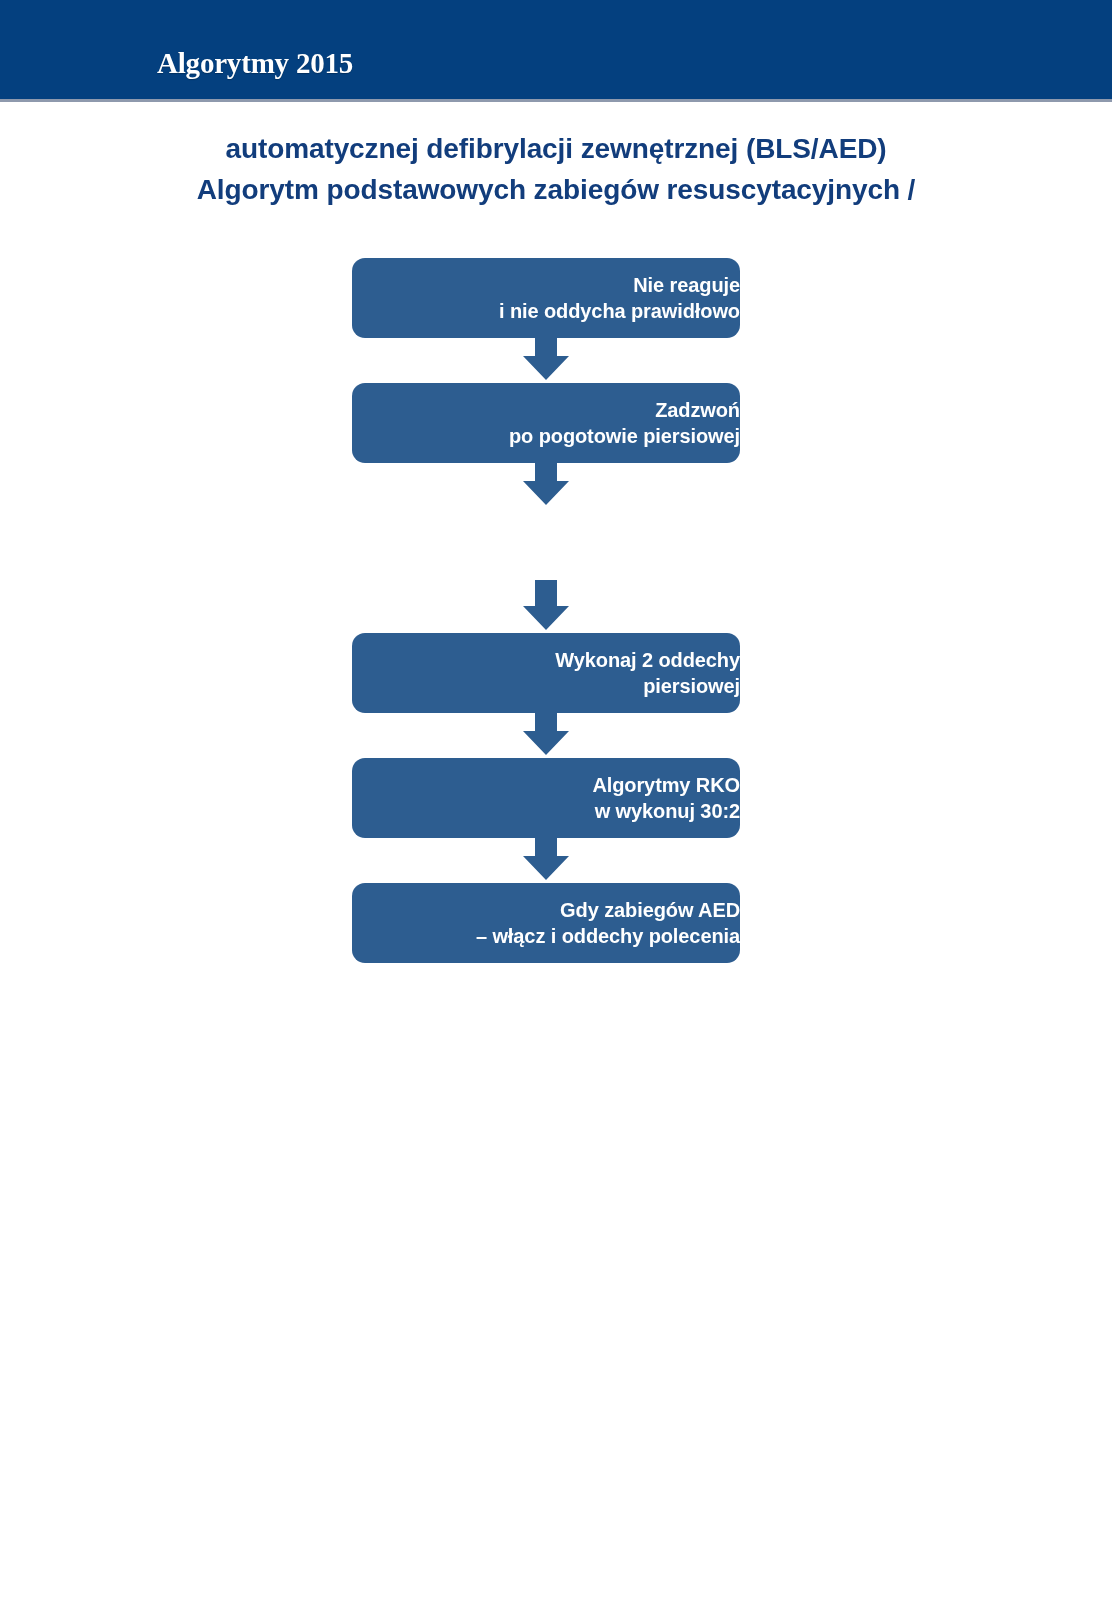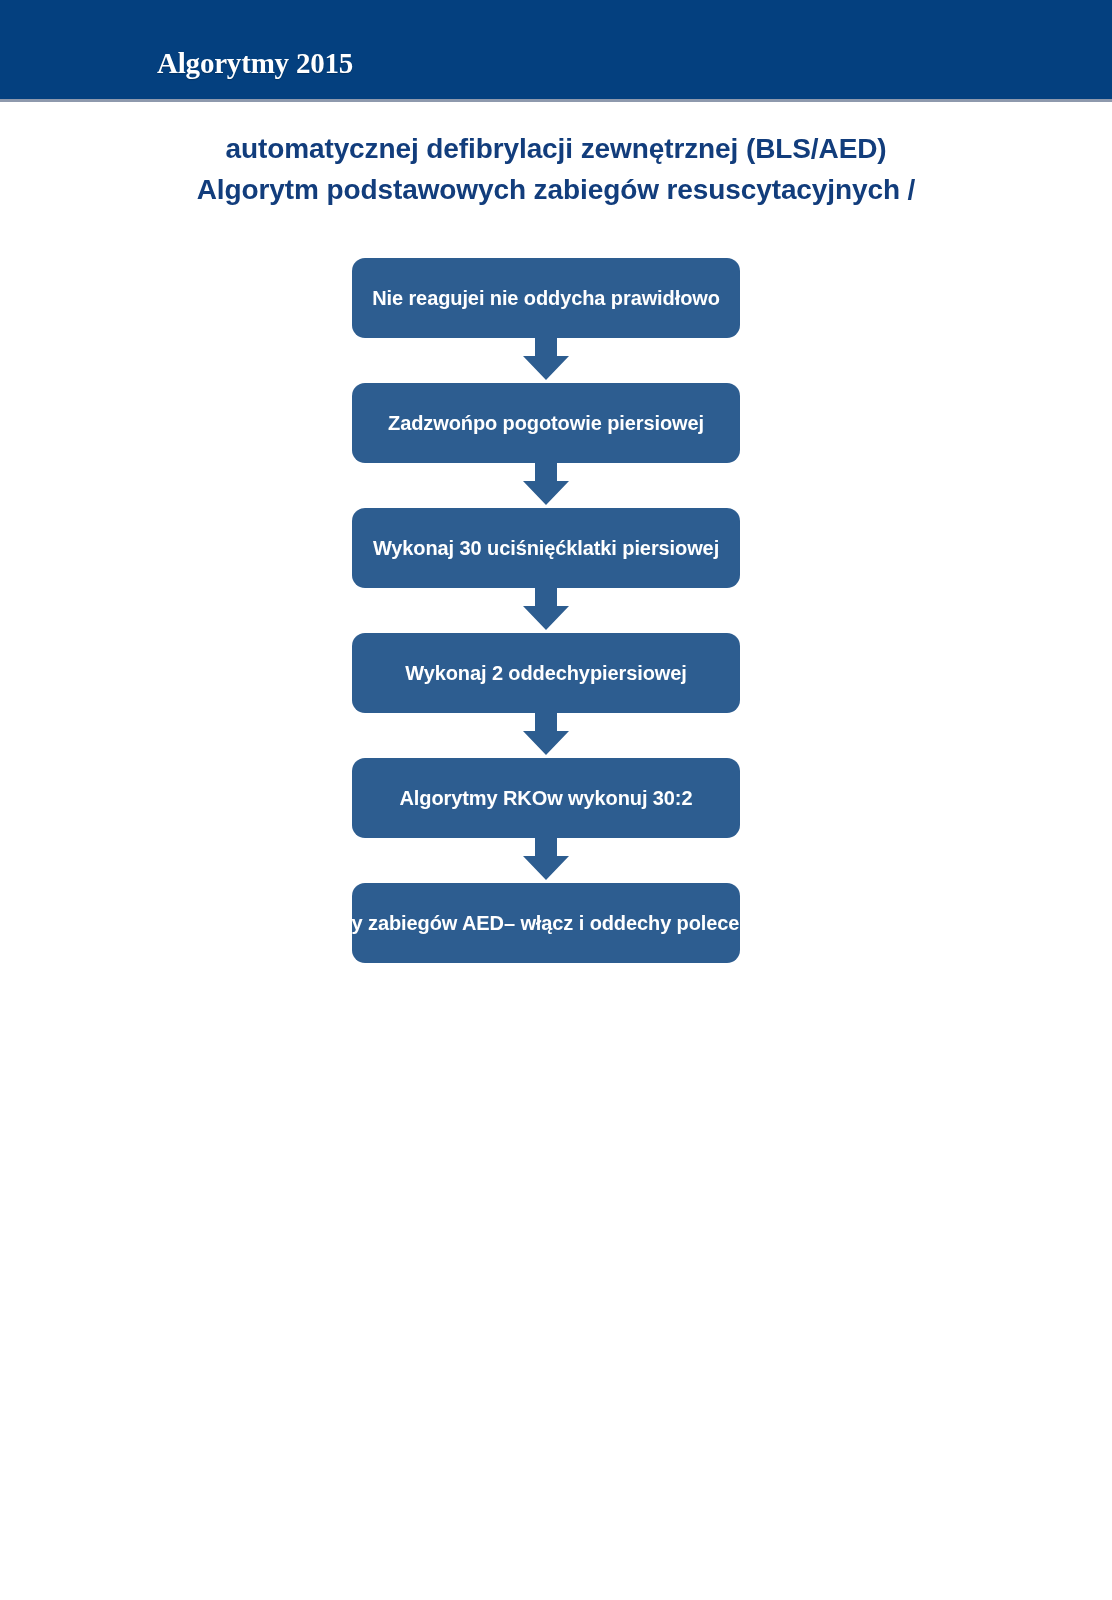--- a/index.html
+++ b/index.html
@@ -84,22 +84,22 @@
 
   .flow-box {
     position: absolute;
     left: 352px;
     top: 0;
     width: 388px;
     height: 80px;
     background: #2d5d90;
     border-radius: 13px;
     display: flex;
-    flex-direction: row;
-    align-items: center;
+    flex-direction: column;
+    align-items: flex-end;
     justify-content: center;
     color: #ffffff;
     font-size: 20px;
     font-weight: bold;
     line-height: 26px;
     text-align: center;
     letter-spacing: -0.1px;
     z-index: 2;
   }
   .flow-box .tline { display: block; white-space: nowrap; }
@@ -149,24 +149,20 @@
         <span class="tline">po pogotowie piersiowej</span>
       </div>
       <div class="flow-arrow">
         <svg width="46" height="50" viewBox="0 0 46 50" xmlns="http://www.w3.org/2000/svg">
           <path d="M12 0 H34 V26 H46 L23 50 L0 26 H12 Z" fill="#2d5d90"></path>
         </svg>
       </div>
     </div>
 
     <div class="flow-step">
-      <div class="flow-box">
-        <span class="tline">Wykonaj 30 uciśnięć</span>
-        <span class="tline">klatki piersiowej</span>
-      </div>
       <div class="flow-arrow">
         <svg width="46" height="50" viewBox="0 0 46 50" xmlns="http://www.w3.org/2000/svg">
           <path d="M12 0 H34 V26 H46 L23 50 L0 26 H12 Z" fill="#2d5d90"></path>
         </svg>
       </div>
     </div>
 
     <div class="flow-step">
       <div class="flow-box">
         <span class="tline">Wykonaj 2 oddechy</span>

